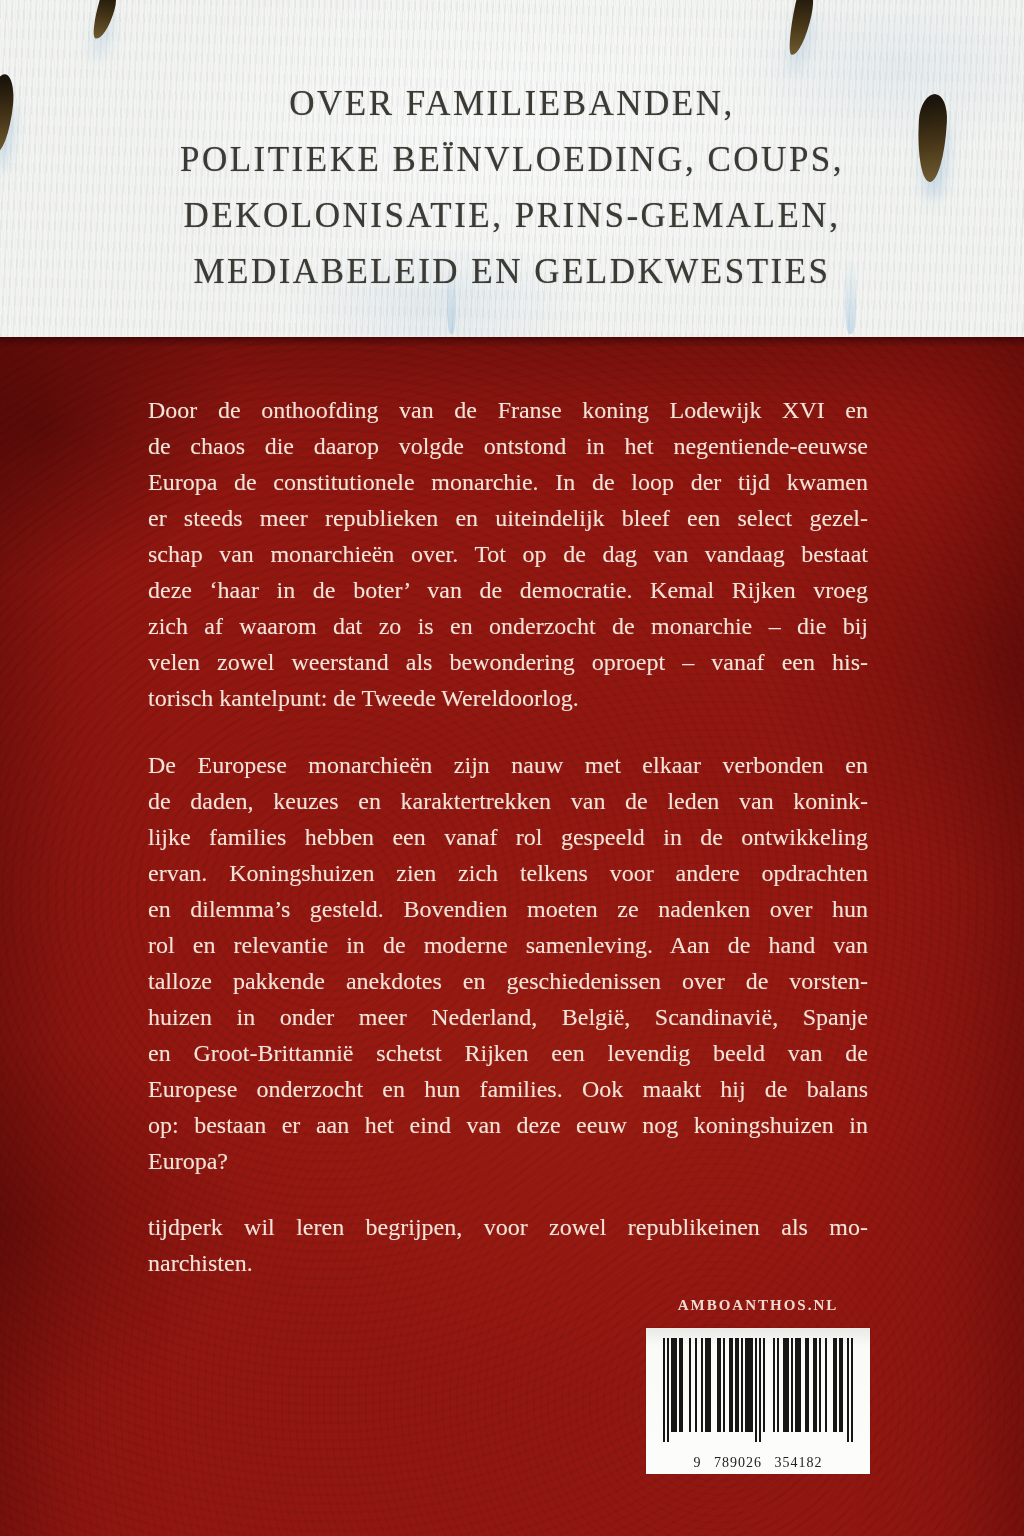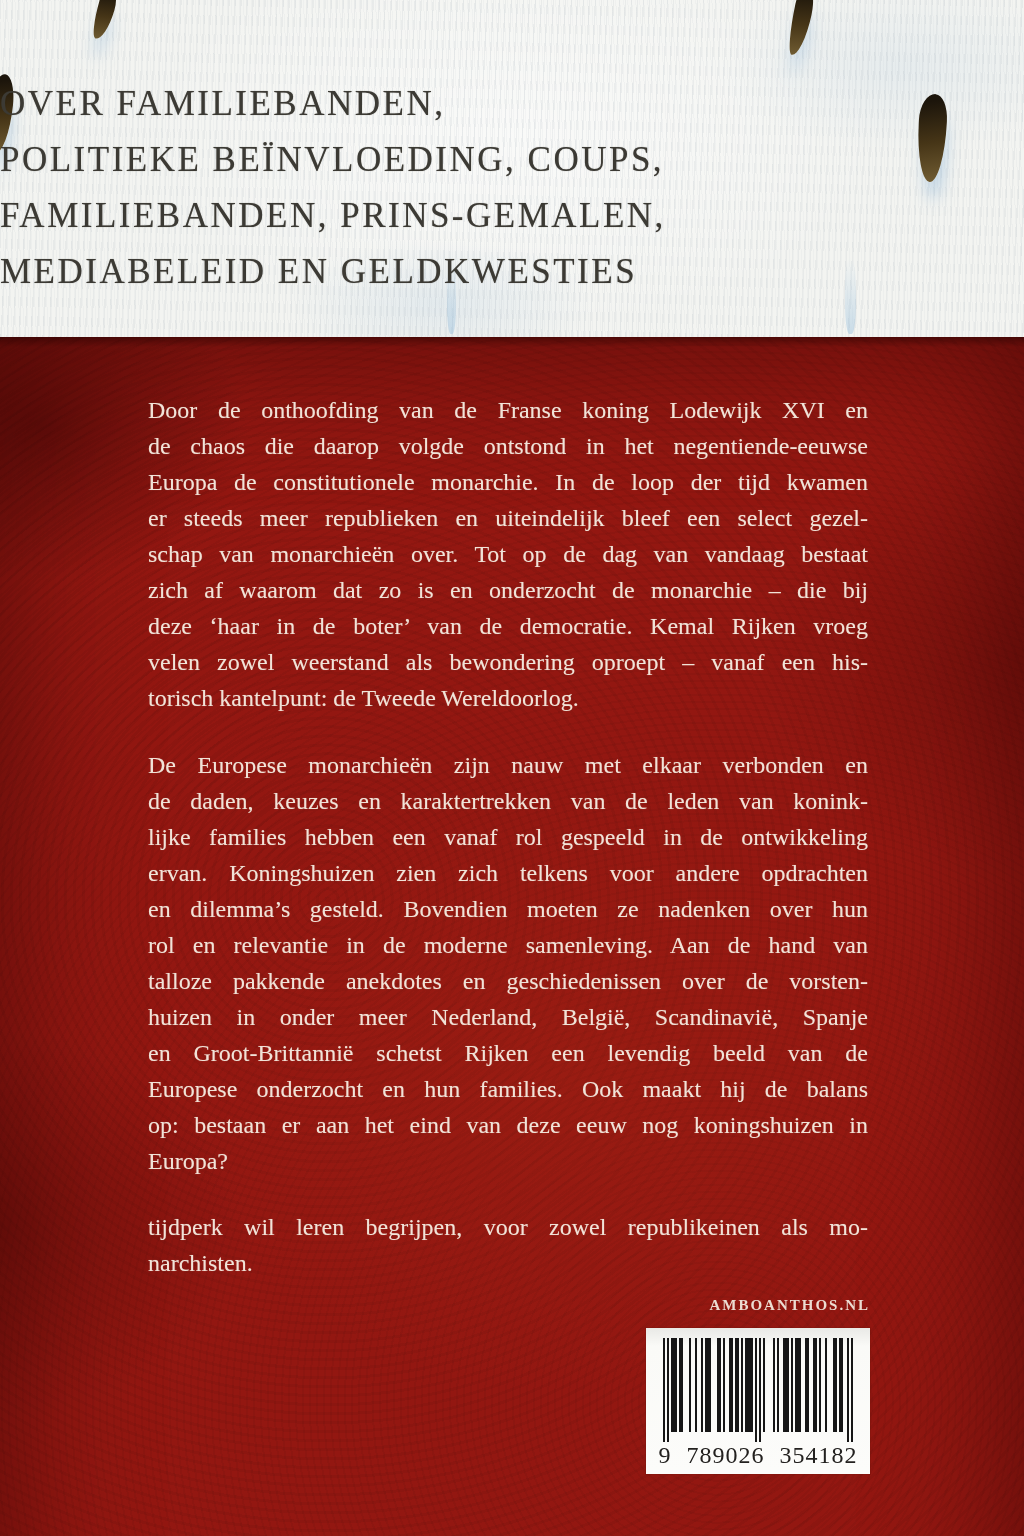--- a/index.html
+++ b/index.html
@@ -15,21 +15,21 @@
     background-color:#f3f4f1;
     background-image:
       repeating-linear-gradient(93deg, rgba(125,140,155,0.10) 0 1.5px, rgba(255,255,255,0) 1.5px 6px),
       repeating-linear-gradient(87deg, rgba(165,175,188,0.08) 0 1px, rgba(255,255,255,0) 1px 4px),
       radial-gradient(ellipse 220px 90px at 43% 90%, rgba(150,185,215,0.18), rgba(150,185,215,0) 70%),
       radial-gradient(ellipse 260px 120px at 88% 20%, rgba(150,185,215,0.14), rgba(150,185,215,0) 70%),
       radial-gradient(ellipse 500px 260px at 50% 40%, rgba(255,255,255,0.55), rgba(255,255,255,0) 75%);
   }
   .tagline{position:absolute;left:0;top:76px;width:1024px;}
   .tagline-line{
-    height:56px;line-height:56px;text-align:left;
+    height:56px;line-height:56px;text-align:center;
     font-size:35px;letter-spacing:2.5px;color:#3c3a34;font-weight:normal;
     text-shadow:0 0 1px rgba(60,58,52,0.55);
   }
 
   
   .smudge{
     position:absolute;
     background:linear-gradient(170deg,#1c150b 10%,#463517 55%,#6d5930 95%);
     box-shadow:4px 22px 16px -4px rgba(140,180,215,0.55);
     border-radius:48% 52% 62% 38% / 28% 38% 62% 72%;
@@ -69,66 +69,66 @@
     height:36px;line-height:36px;font-size:24px;
     text-align:justify;text-align-last:justify;overflow:hidden;
     text-shadow:0 0 1px rgba(241,227,216,0.35);
   }
   .line.last{text-align-last:left;}
   .italic{font-style:italic;}
 
   
   .publisher{
     position:absolute;left:646px;top:960px;width:224px;height:24px;
-    text-align:right;font-size:15px;font-weight:bold;letter-spacing:2px;
+    text-align:center;font-size:15px;font-weight:bold;letter-spacing:2px;
     color:#ecdcd2;
   }
   .barcode-box{
     position:absolute;left:646px;top:991px;width:224px;height:146px;
     background:linear-gradient(to bottom,#e9e9e6 0,#fafaf7 18px,#fcfcfa 100%);
     box-shadow:0 0 0 1px rgba(120,20,12,0.35);
   }
   .barcode-bars{position:absolute;left:17px;top:10px;display:block;}
   .barcode-bars rect{fill:#161616;}
   .barcode-number{
-    position:absolute;left:0;top:112px;width:224px;height:30px;line-height:30px;
-    text-align:center;font-size:24px;color:#23211f;letter-spacing:1px;word-spacing:8px;
+    position:absolute;left:0;top:120px;width:224px;height:30px;line-height:30px;
+    text-align:center;font-size:14px;color:#23211f;letter-spacing:1px;word-spacing:8px;
   }
 </style>
 </head>
 <body>
 
 <div class="cover">
 
   <div class="paper">
     <div class="smudge smudge-1"></div>
     <div class="smudge smudge-2"></div>
     <div class="smudge smudge-3"></div>
     <div class="smudge smudge-4"></div>
     <div class="streak streak-1"></div>
     <div class="streak streak-2"></div>
 
     <div class="tagline">
       <div class="tagline-line">OVER FAMILIEBANDEN,</div>
       <div class="tagline-line">POLITIEKE BEÏNVLOEDING, COUPS,</div>
-      <div class="tagline-line">FAMILIEBANDEN, PRINS-GEMALEN,</div>
+      <div class="tagline-line">DEKOLONISATIE, PRINS-GEMALEN,</div>
       <div class="tagline-line">MEDIABELEID EN GELDKWESTIES</div>
     </div>
   </div>
 
   <div class="red">
 
     <div class="blurb p1">
       <div class="line">Door de onthoofding van de Franse koning Lodewijk XVI en</div>
       <div class="line">de chaos die daarop volgde ontstond in het negentiende-eeuwse</div>
       <div class="line">Europa de constitutionele monarchie. In de loop der tijd kwamen</div>
       <div class="line">er steeds meer republieken en uiteindelijk bleef een select gezel-</div>
       <div class="line">schap van monarchieën over. Tot op de dag van vandaag bestaat</div>
+      <div class="line">deze ‘haar in de boter’ van de democratie. Kemal Rijken vroeg</div>
       <div class="line">zich af waarom dat zo is en onderzocht de monarchie – die bij</div>
-      <div class="line">deze ‘haar in de boter’ van de democratie. Kemal Rijken vroeg</div>
       <div class="line">velen zowel weerstand als bewondering oproept – vanaf een his-</div>
       <div class="line last">torisch kantelpunt: de Tweede Wereldoorlog.</div>
     </div>
 
     <div class="blurb p2">
       <div class="line">De Europese monarchieën zijn nauw met elkaar verbonden en</div>
       <div class="line">de daden, keuzes en karaktertrekken van de leden van konink-</div>
       <div class="line">lijke families hebben een vanaf rol gespeeld in de ontwikkeling</div>
       <div class="line">ervan. Koningshuizen zien zich telkens voor andere opdrachten</div>
       <div class="line">en dilemma’s gesteld. Bovendien moeten ze nadenken over hun</div>

